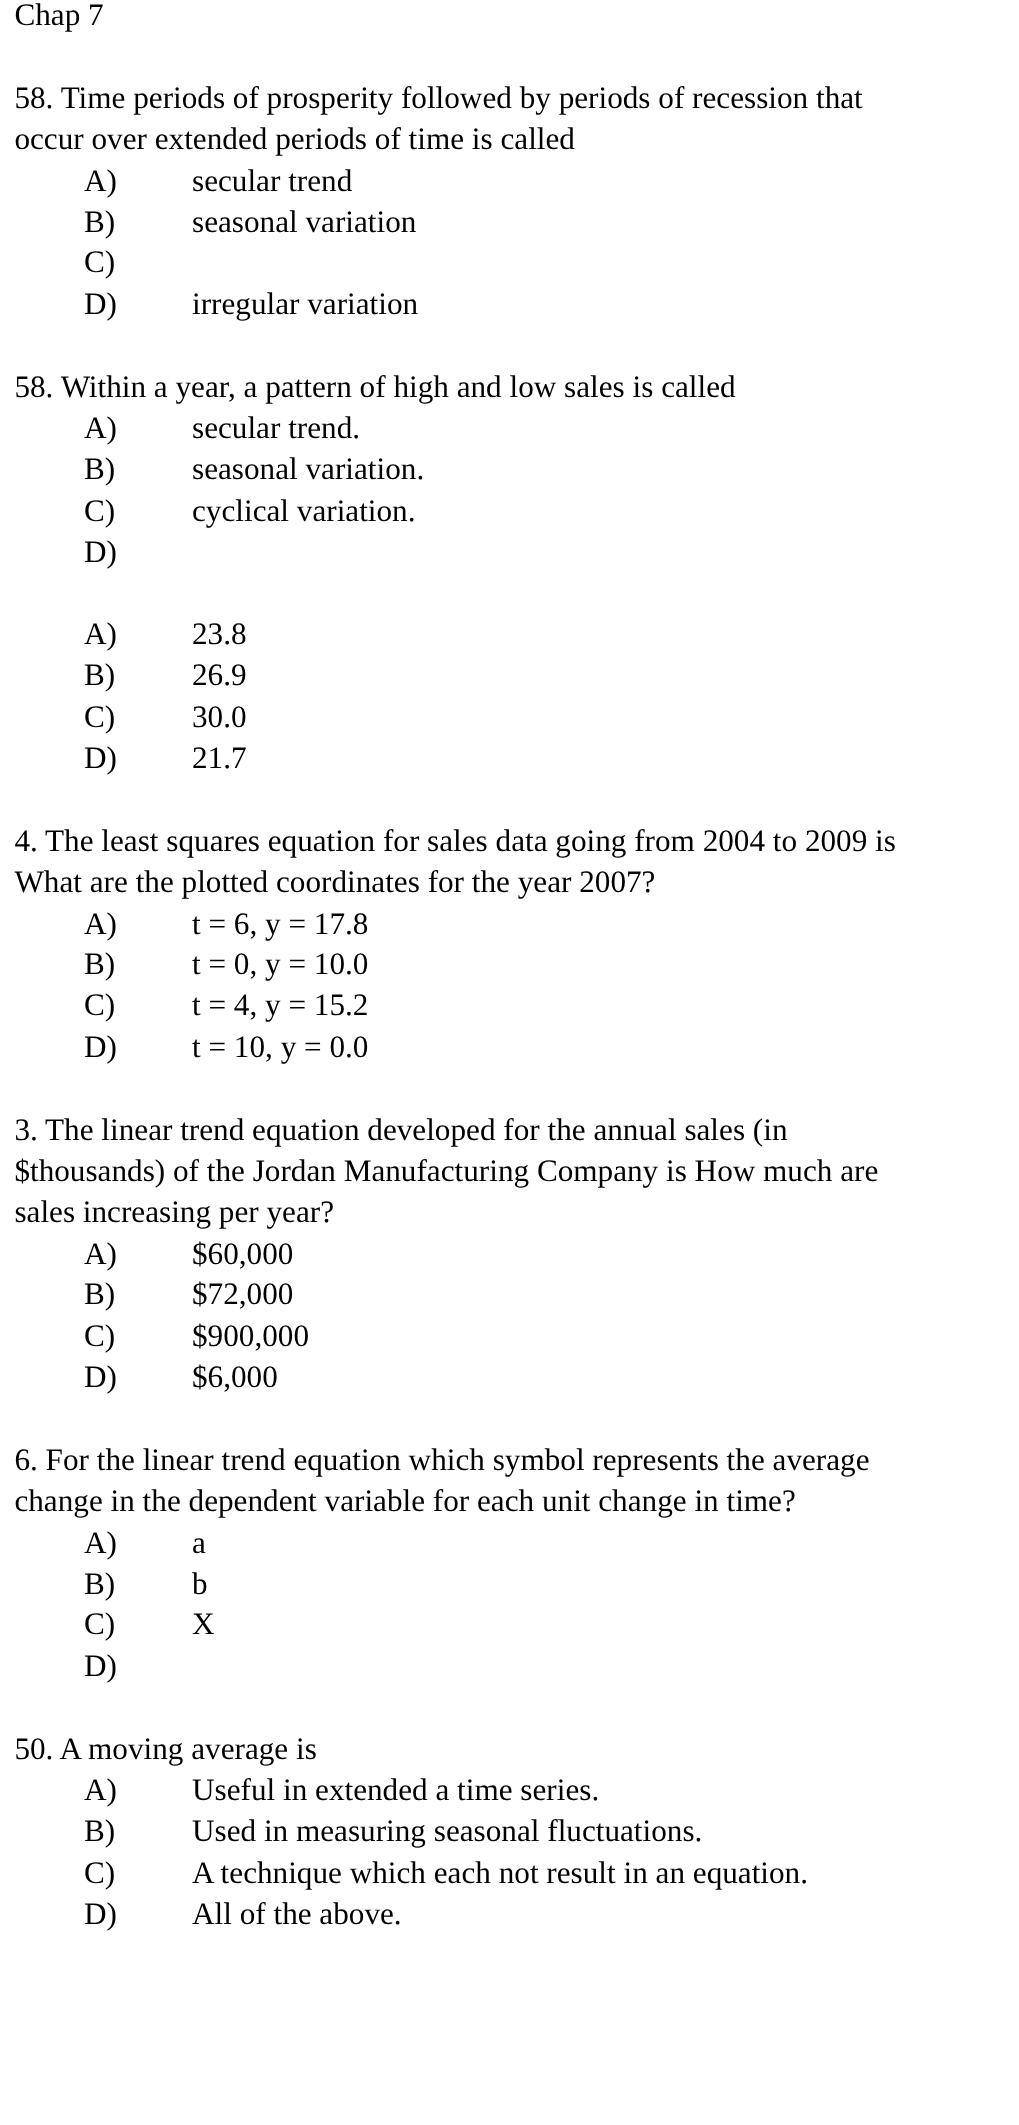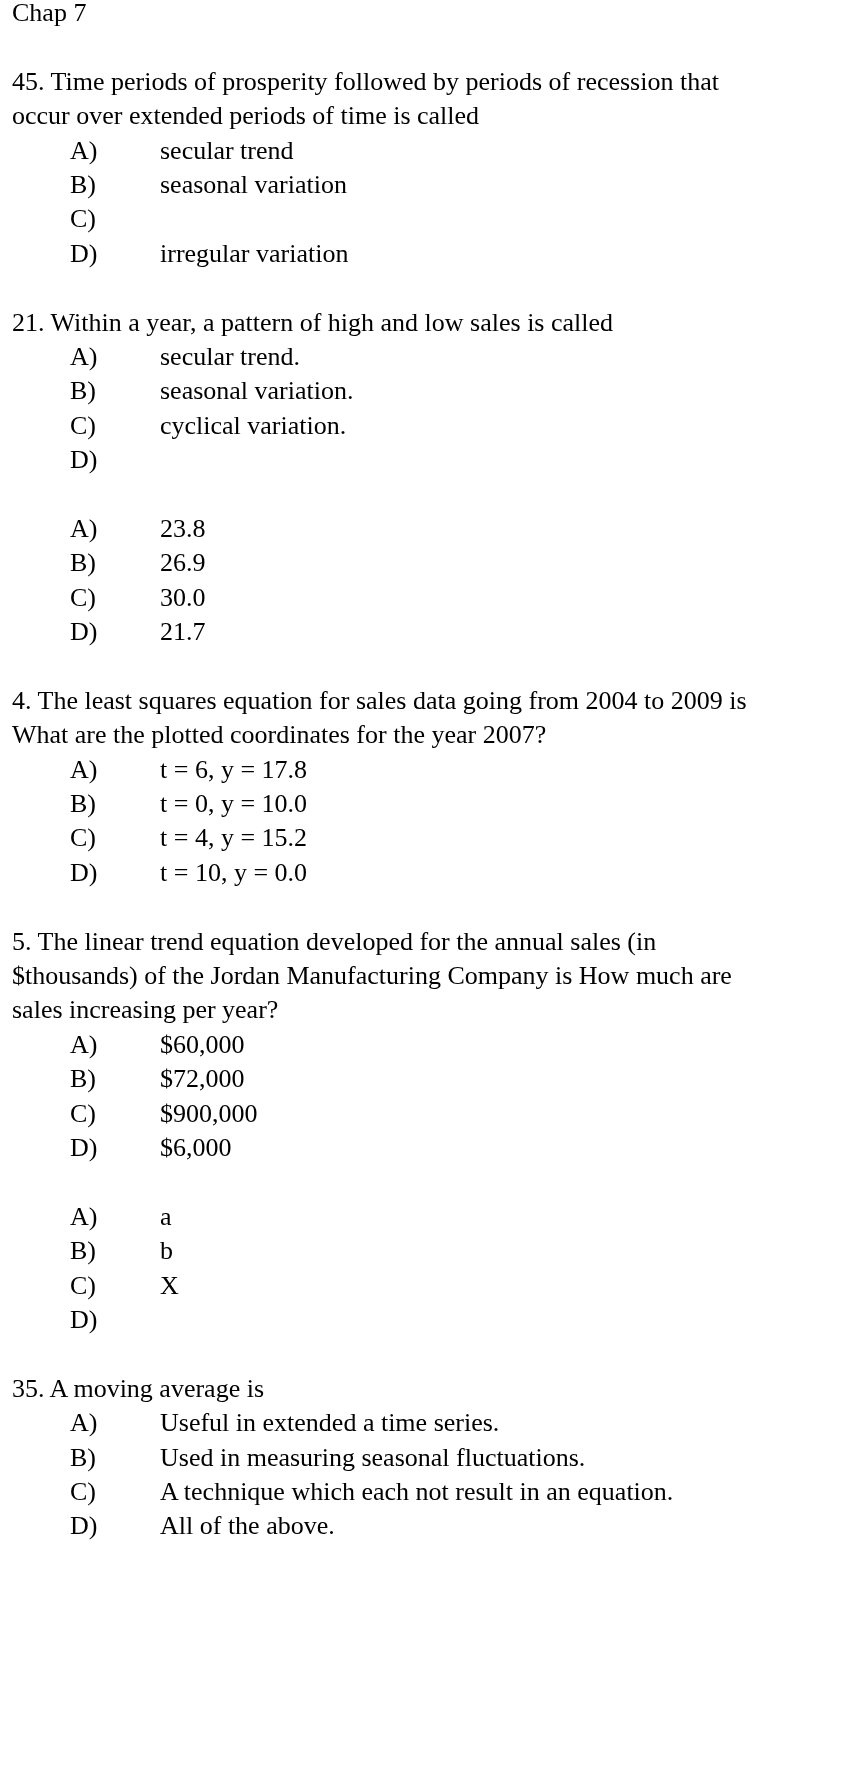--- a/index.html
+++ b/index.html
@@ -54,21 +54,21 @@
     }
   </style>
 </head>
 <body>
 
 <div class="page">
   <div class="chap-title">Chap 7</div>
   <div class="spacer"></div>
 
   <div class="question">
-    <div class="stem">45. Time periods of prosperity followed by periods of recession that occur over extended periods of time is called</div>
+    <div class="stem">58. Time periods of prosperity followed by periods of recession that occur over extended periods of time is called</div>
     <ul class="options">
       <li class="option">
           <span class="letter">A)</span>
           <span class="text">secular trend</span>
         </li>
       <li class="option">
           <span class="letter">B)</span>
           <span class="text">seasonal variation</span>
         </li>
       <li class="option">
@@ -76,21 +76,21 @@
         </li>
       <li class="option">
           <span class="letter">D)</span>
           <span class="text">irregular variation</span>
         </li>
     </ul>
   </div>
   <div class="spacer"></div>
 
   <div class="question">
-    <div class="stem">21. Within a year, a pattern of high and low sales is called</div>
+    <div class="stem">58. Within a year, a pattern of high and low sales is called</div>
     <ul class="options">
       <li class="option">
           <span class="letter">A)</span>
           <span class="text">secular trend.</span>
         </li>
       <li class="option">
           <span class="letter">B)</span>
           <span class="text">seasonal variation.</span>
         </li>
       <li class="option">
@@ -143,21 +143,21 @@
         </li>
       <li class="option">
           <span class="letter">D)</span>
           <span class="text">t = 10, y = 0.0</span>
         </li>
     </ul>
   </div>
   <div class="spacer"></div>
 
   <div class="question">
-    <div class="stem">5. The linear trend equation developed for the annual sales (in $thousands) of the Jordan Manufacturing Company is  How much are sales increasing per year?</div>
+    <div class="stem">3. The linear trend equation developed for the annual sales (in $thousands) of the Jordan Manufacturing Company is  How much are sales increasing per year?</div>
     <ul class="options">
       <li class="option">
           <span class="letter">A)</span>
           <span class="text">$60,000</span>
         </li>
       <li class="option">
           <span class="letter">B)</span>
           <span class="text">$72,000</span>
         </li>
       <li class="option">
@@ -166,20 +166,21 @@
         </li>
       <li class="option">
           <span class="letter">D)</span>
           <span class="text">$6,000</span>
         </li>
     </ul>
   </div>
   <div class="spacer"></div>
 
   <div class="question">
+    <div class="stem">6. For the linear trend equation which symbol represents the average change in the dependent variable for each unit change in time?</div>
     <ul class="options">
       <li class="option">
           <span class="letter">A)</span>
           <span class="text">a</span>
         </li>
       <li class="option">
           <span class="letter">B)</span>
           <span class="text">b</span>
         </li>
       <li class="option">
@@ -188,21 +189,21 @@
         </li>
       <li class="option">
           <span class="letter">D)</span>
           <span class="text"></span>
         </li>
     </ul>
   </div>
   <div class="spacer"></div>
 
   <div class="question">
-    <div class="stem">35. A moving average is</div>
+    <div class="stem">50. A moving average is</div>
     <ul class="options">
       <li class="option">
           <span class="letter">A)</span>
           <span class="text">Useful in extended a time series.</span>
         </li>
       <li class="option">
           <span class="letter">B)</span>
           <span class="text">Used in measuring seasonal fluctuations.</span>
         </li>
       <li class="option">

